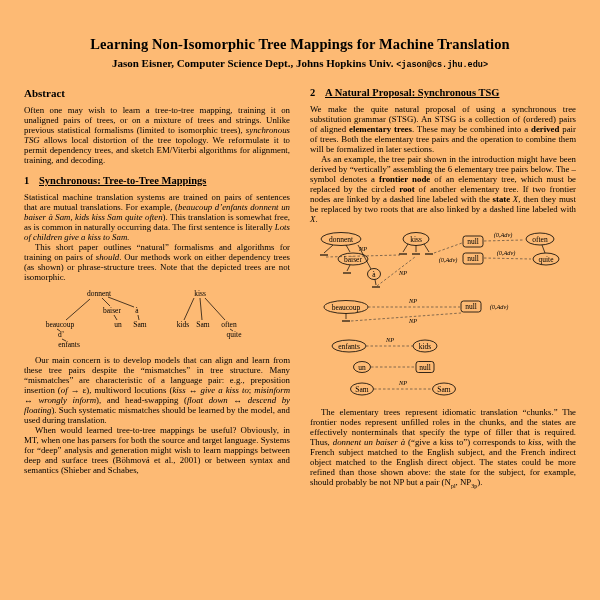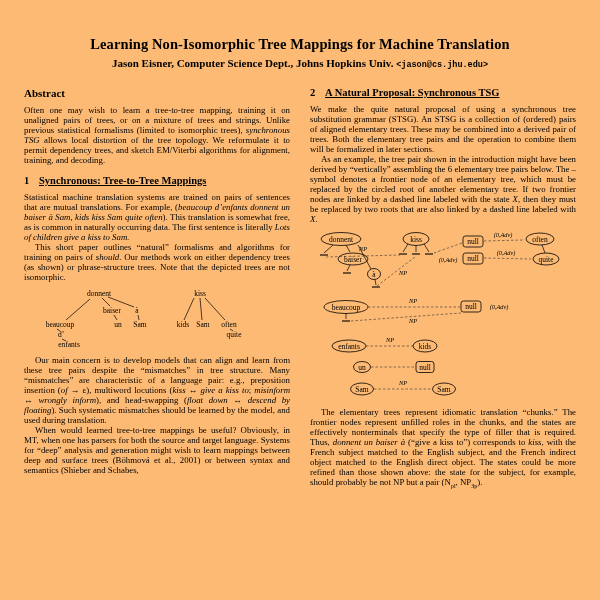--- a/index.html
+++ b/index.html
@@ -15,21 +15,21 @@
   .email { font-family: "Liberation Mono", monospace; font-size: 8.5px; font-weight: bold; }
   .columns { display: flex; gap: 20px; padding: 0 24px; margin-top: 15px; }
   .col { flex: 1; min-width: 0; }
   .abs-head { text-align: left; font-weight: bold; font-size: 11px; margin: 2px 0 6px; }
   p { font-size: 8.8px; line-height: 10px; text-align: justify; }
   p.ind { text-indent: 11px; }
   h2.section { font-size: 10.5px; font-weight: bold; margin: 10px 0 6px; text-decoration: underline; }
   .col > h2.section:first-child { margin-top: 2px; }
   .secnum { display: inline-block; width: 15px; }
   .it { font-style: italic; }
-  .bd { font-weight: normal; }
+  .bd { font-weight: bold; }
   .sub { vertical-align: sub; font-size: 6px; }
   .fig { display: block; margin: 5px auto 4px; }
   .fig text { font-size: 7.5px; text-anchor: middle; fill: #000; font-family: "Liberation Serif", serif; }
   .fig text.lbl { font-size: 6.3px; font-style: italic; }
   .fig .edge { stroke: #000; stroke-width: 0.7; }
   .fig .dash { stroke: #333; stroke-width: 0.6; stroke-dasharray: 2.5 2; fill: none; }
   .fig .node { fill: none; stroke: #000; stroke-width: 0.8; }
   .fig .frline { stroke: #000; stroke-width: 1.1; }
   .fig .box { fill: none; stroke: #000; stroke-width: 0.8; }
 </style>

